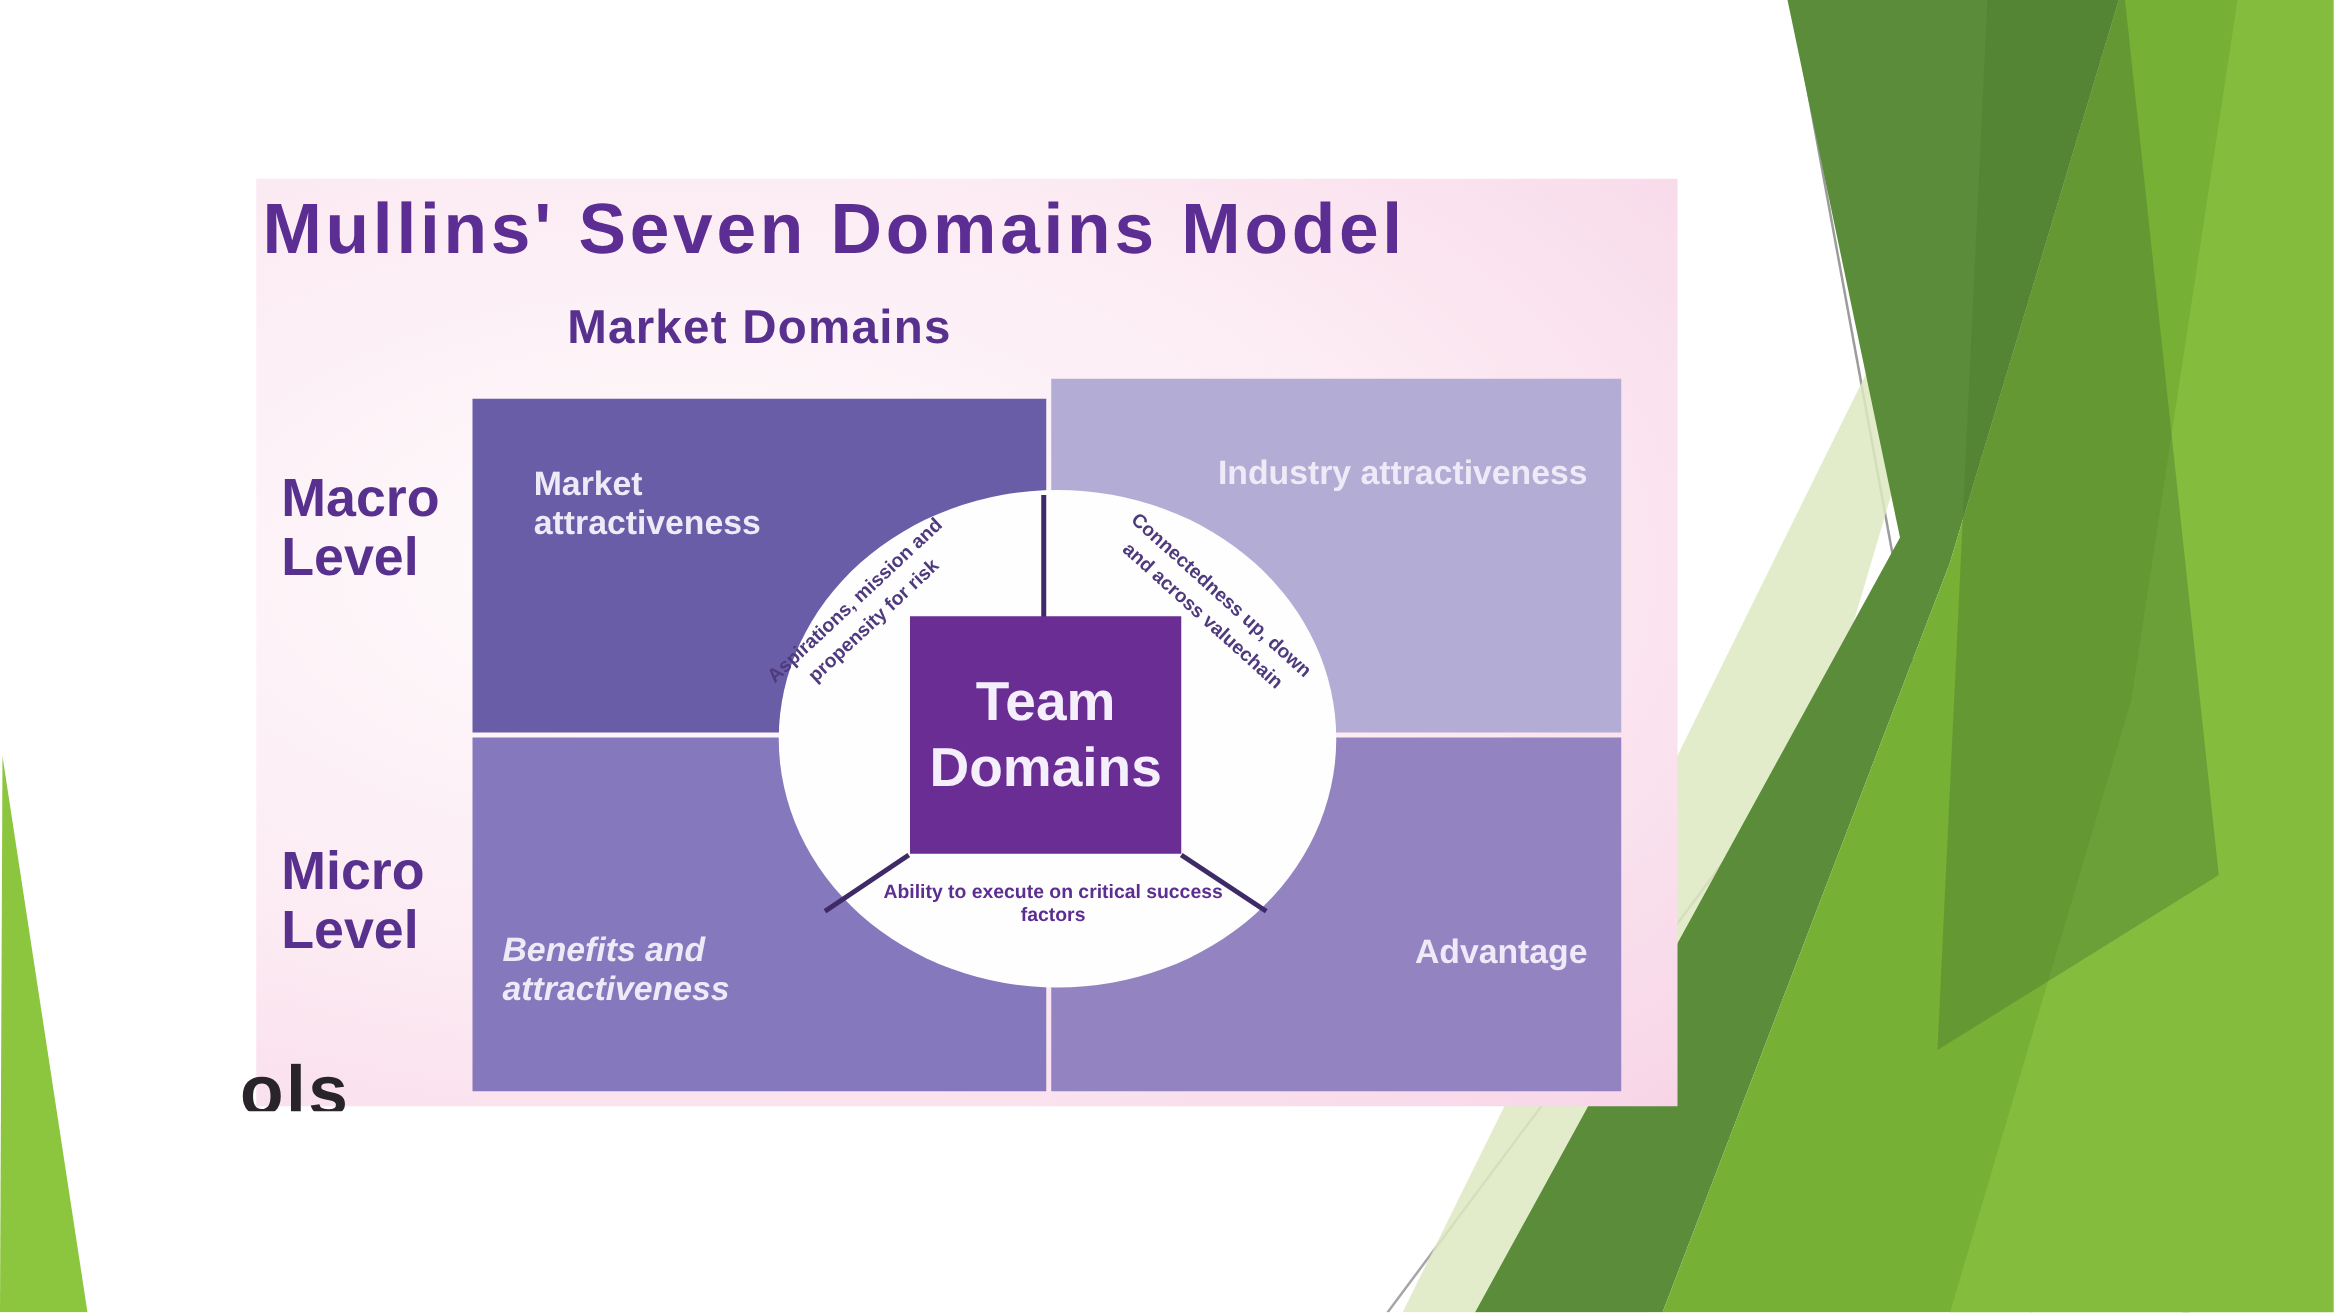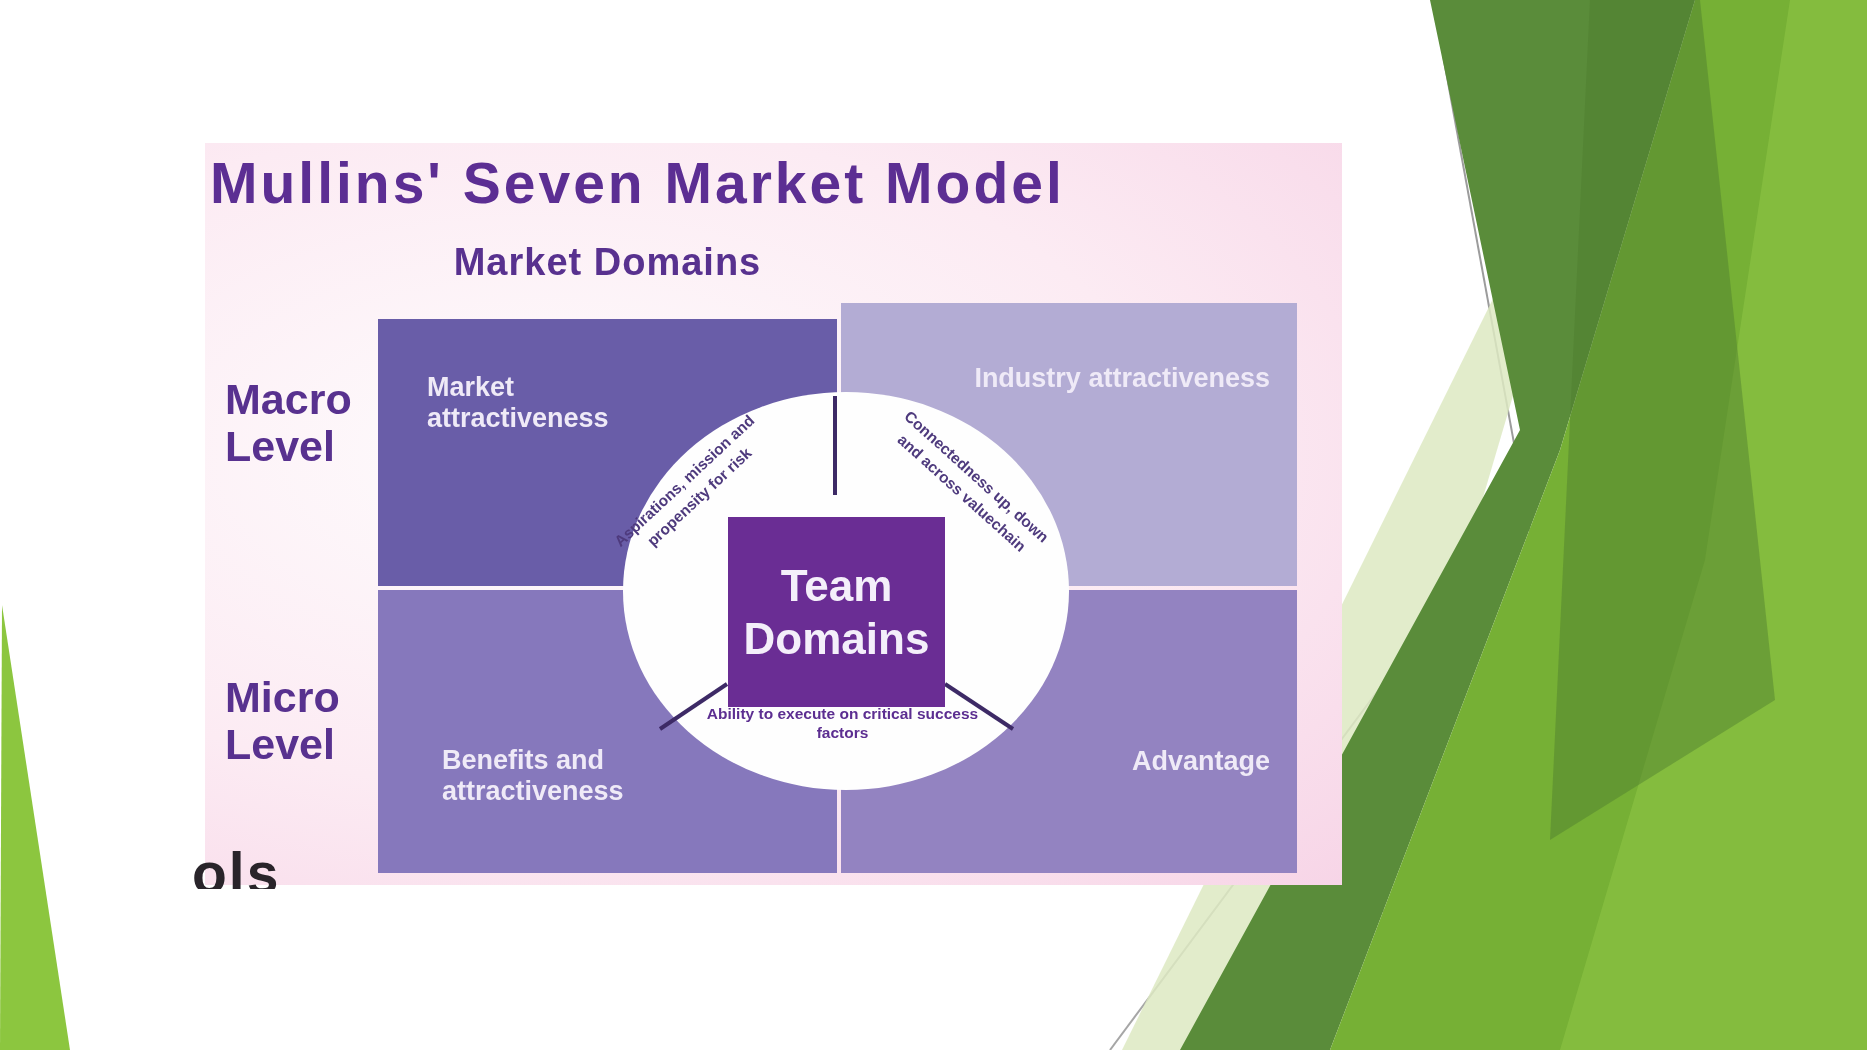--- a/index.html
+++ b/index.html
@@ -31,21 +31,21 @@
   .row-label span{display:block;}
   .quad-grid{
     position:absolute;left:173px;top:160px;width:919px;height:570px;
     display:grid;grid-template-columns:459px 456px;grid-template-rows:283px 283px;gap:4px;
   }
   .quad{position:relative;box-sizing:border-box;font-size:27px;font-weight:bold;
     color:#efeaf7;line-height:31px;}
   .quad span{display:block;}
   .quad.tl{padding:53px 0 0 49px;}
   .quad.tr{padding:60px 27px 0 0;text-align:right;}
-  .quad.bl{padding:155px 0 0 64px;}
+  .quad.bl{padding:155px 0 0 24px;font-style:italic;}
   .quad.br{padding:156px 27px 0 0;text-align:right;}
   .circle{
     position:absolute;left:418px;top:249px;width:446px;height:398px;border-radius:50%;
     background:#fefefe;
   }
   .spokes{position:absolute;left:0;top:0;width:1137px;height:742px;pointer-events:none;}
   .team-square{
     position:absolute;left:523px;top:350px;width:217px;height:190px;
     display:flex;align-items:center;justify-content:center;text-align:center;
     font-size:44px;font-weight:bold;color:#f4effa;line-height:53px;
@@ -88,21 +88,21 @@
       <polygon points="1430,0 1695,0 1560,450 1330,1050 1180,1050 1520,430" fill="#5a8c3a"></polygon>
       <polygon points="1695,0 1867,0 1867,1050 1330,1050 1560,450" fill="#76b035"></polygon>
       <polygon points="1790,0 1867,0 1867,1050 1560,1050 1705,560" fill="#85bd3f" opacity="0.95"></polygon>
       <polygon points="1590,0 1700,0 1775,700 1550,840" fill="#4d7c2f" opacity="0.45"></polygon>
       <polygon points="2,605 70,1050 0,1050" fill="#8cc63f"></polygon>
     </g>
   </svg>
 
   <div class="diagram">
 
-    <div class="dg-title">Mullins' Seven Market Model</div>
+    <div class="dg-title">Mullins' Seven Domains Model</div>
 
     <div class="col-header market">Market Domains</div>
 
     <div class="row-label macro">
       <span>Macro</span>
       <span>Level</span>
     </div>
     <div class="row-label micro">
       <span>Micro</span>
       <span>Level</span>
@@ -135,21 +135,21 @@
 
     <div class="rot-label left">
       <span>Aspirations, mission and</span>
       <span>propensity for risk</span>
     </div>
     <div class="rot-label right">
       <span>Connectedness up, down</span>
       <span>and across valuechain</span>
     </div>
 
-    <div class="team-square" style="background-color: rgb(106, 45, 148); margin-top: 24px;">
+    <div class="team-square" style="background-color: rgb(106, 45, 148);">
       <div>
         <span>Team</span>
         <span>Domains</span>
       </div>
     </div>
 
     <div class="ability">
       <span>Ability to execute on critical success</span>
       <span>factors</span>
     </div>

